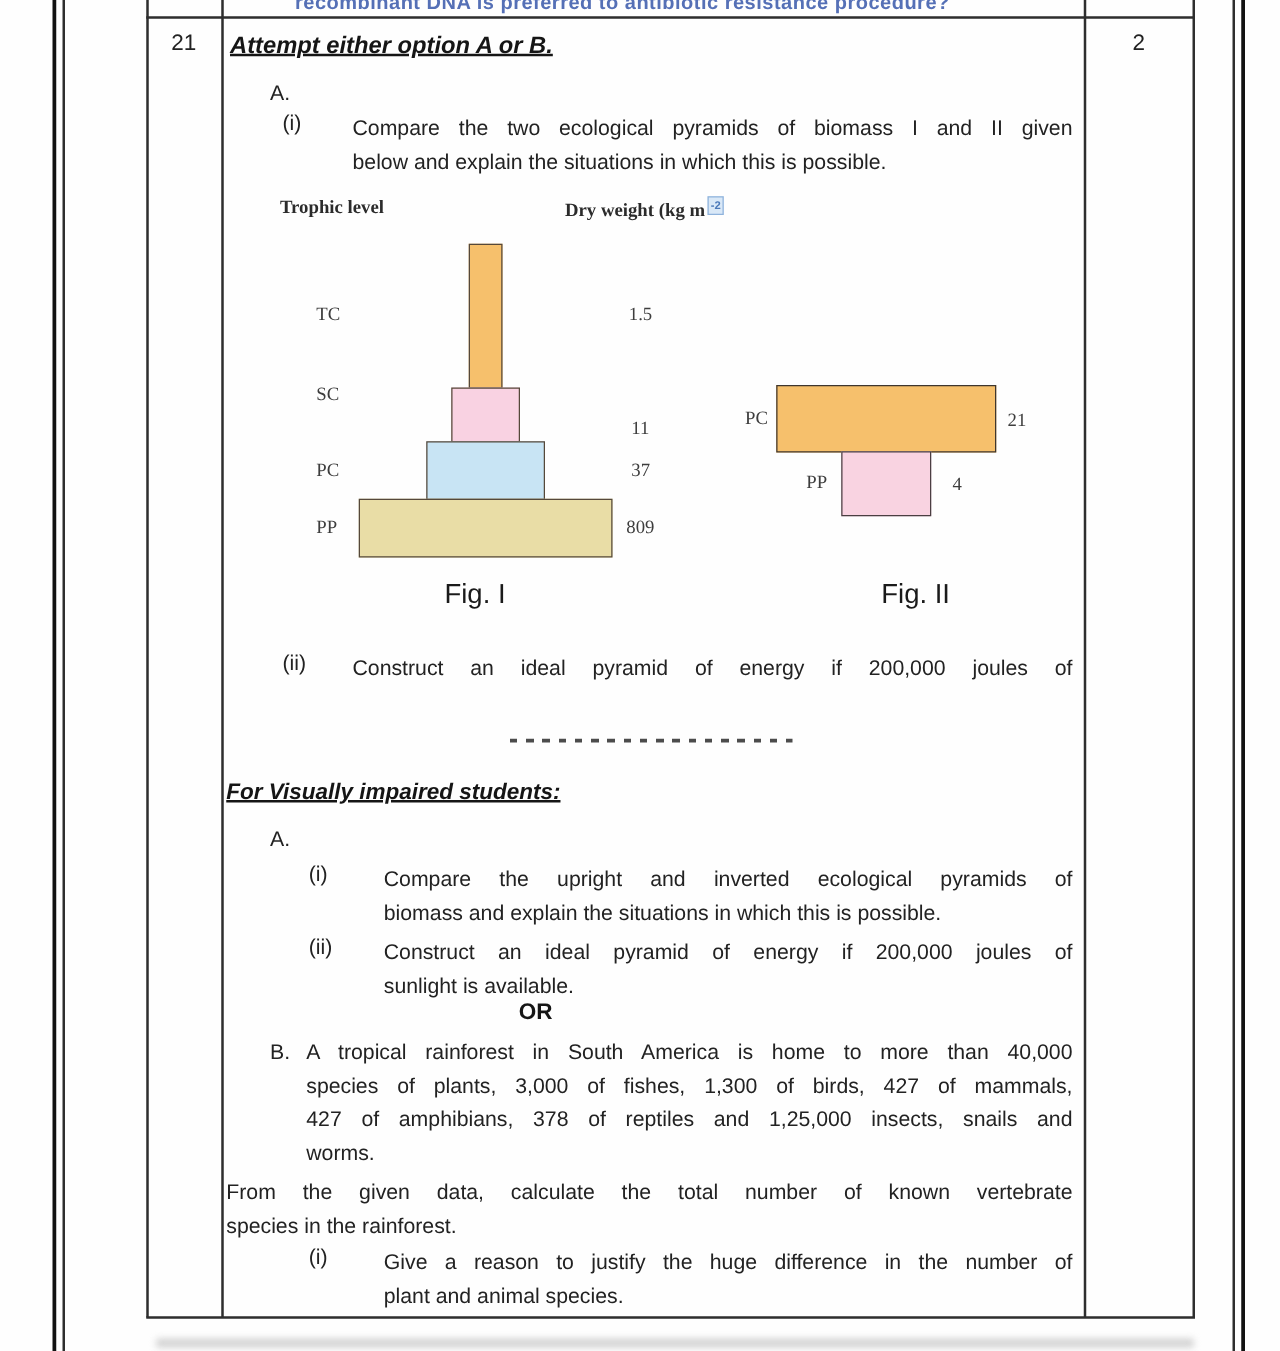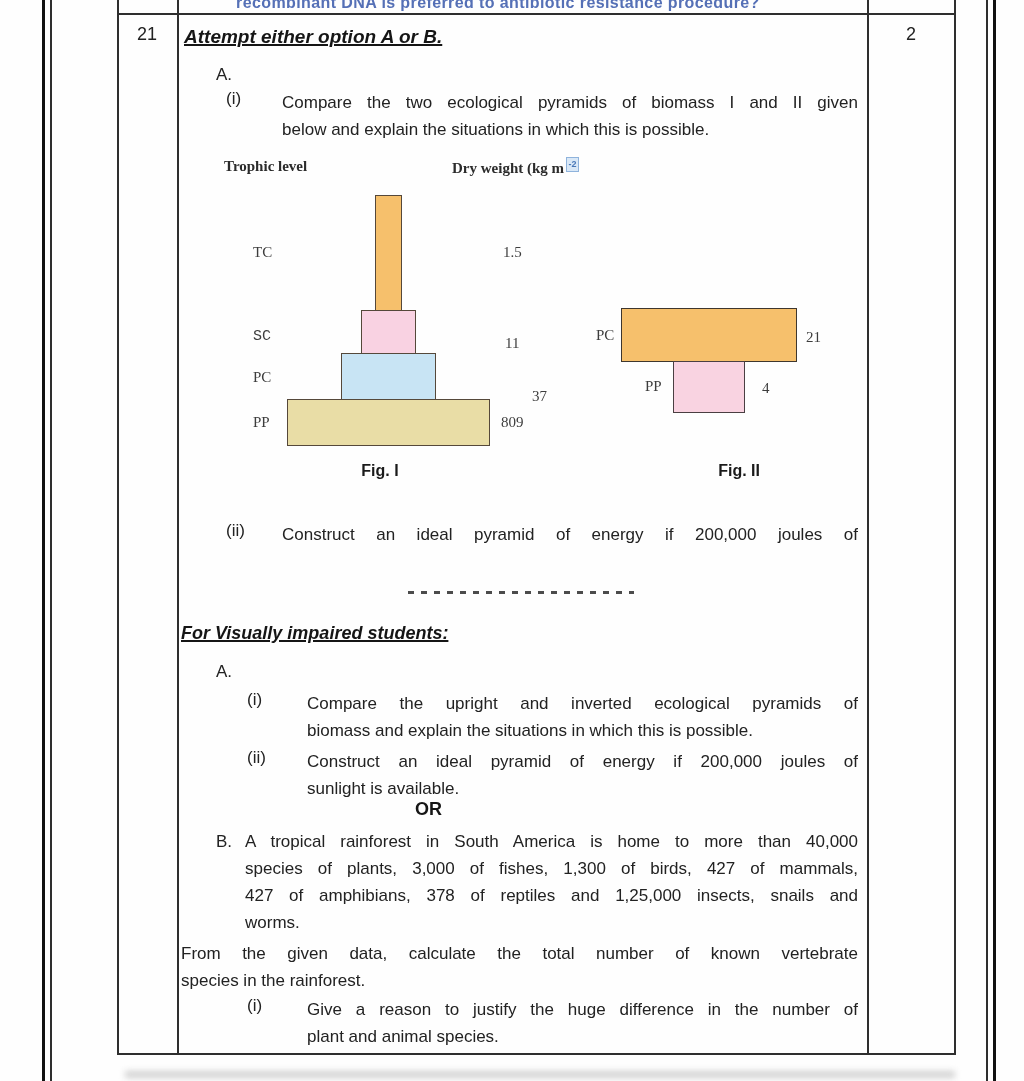--- a/index.html
+++ b/index.html
@@ -13,21 +13,21 @@
   .body-txt{font-size:17px;line-height:27px;color:#222;}
   .jl{text-align:justify;text-align-last:justify;}
   .num{font-size:17px;color:#222;}
   .heading{
     font-size:19px;font-weight:bold;font-style:italic;
     text-decoration:underline;text-decoration-thickness:2px;color:#151515;
   }
   .serif-lbl{font-family:"Liberation Serif",serif;font-size:15px;color:#3d3d3d;}
   .serif-hdr{font-family:"Liberation Serif",serif;font-size:15px;font-weight:bold;color:#2b2b2b;}
   .bar{position:absolute;border:1.6px solid #55483a;box-sizing:border-box;}
-  .fig-caption{font-size:16px;font-weight:bold;color:#1a1a1a;}
+  .fig-caption{font-size:22px;font-weight:normal;color:#1a1a1a;}
   .clip-top{position:absolute;left:236px;top:0;width:614px;height:12px;overflow:hidden;}
   .clip-top span{
     position:absolute;left:0;top:-6px;font-size:16px;font-weight:bold;
     color:#5570b6;white-space:nowrap;letter-spacing:.4px;
   }
   .dashes{
     position:absolute;height:3.4px;
     background:repeating-linear-gradient(90deg,#4c4c4c 0 6px,transparent 6px 13px);
   }
   .sup-box{
@@ -78,27 +78,27 @@
 <div class="abs serif-hdr" style="left:452px;top:157px;">
   <span>Dry weight (kg m</span><span class="sup-box">-2</span>
 </div>
 
 <div class="bar" style="left: 375px; top: 195px; width: 27px; height: 116px; background-color: rgb(246, 192, 108);"></div>
 <div class="bar" style="left: 361px; top: 310px; width: 55px; height: 44px; background-color: rgb(249, 210, 226);"></div>
 <div class="bar" style="left: 341px; top: 353px; width: 95px; height: 47px; background-color: rgb(200, 228, 244);"></div>
 <div class="bar" style="left: 287px; top: 399px; width: 203px; height: 47px; background-color: rgb(233, 221, 166);"></div>
 
 <div class="abs serif-lbl" style="left:253px;top:244px;text-align:right;">TC</div>
-<div class="abs serif-lbl" style="left:253px;top:328px;font-family:Liberation Mono, monospace;">SC</div>
+<div class="abs serif-lbl" style="left:253px;top:308px;">SC</div>
 <div class="abs serif-lbl" style="left:253px;top:369px;">PC</div>
 <div class="abs serif-lbl" style="left:253px;top:414px;">PP</div>
 
 <div class="abs serif-lbl" style="left:503px;top:244px;">1.5</div>
 <div class="abs serif-lbl" style="left:505px;top:315px;margin-top:20px;">11</div>
-<div class="abs serif-lbl" style="left:505px;top:388px;margin-left:27px;">37</div>
+<div class="abs serif-lbl" style="left:505px;top:369px;">37</div>
 <div class="abs serif-lbl" style="left:501px;top:414px;">809</div>
 
 <div class="abs fig-caption" style="left:330px;top:462px;width:100px;text-align:center;">Fig. I</div>
 
 <div class="bar" style="left: 621px; top: 308px; width: 176px; height: 54px; border-color: rgb(62, 54, 46); background-color: rgb(246, 192, 108);"></div>
 <div class="bar" style="left: 673px; top: 361px; width: 72px; height: 52px; border-color: rgb(74, 63, 66); background-color: rgb(249, 211, 225);"></div>
 
 <div class="abs serif-lbl" style="left:596px;top:327px;">PC</div>
 <div class="abs serif-lbl" style="left:806px;top:329px;">21</div>
 <div class="abs serif-lbl" style="left:645px;top:378px;">PP</div>

